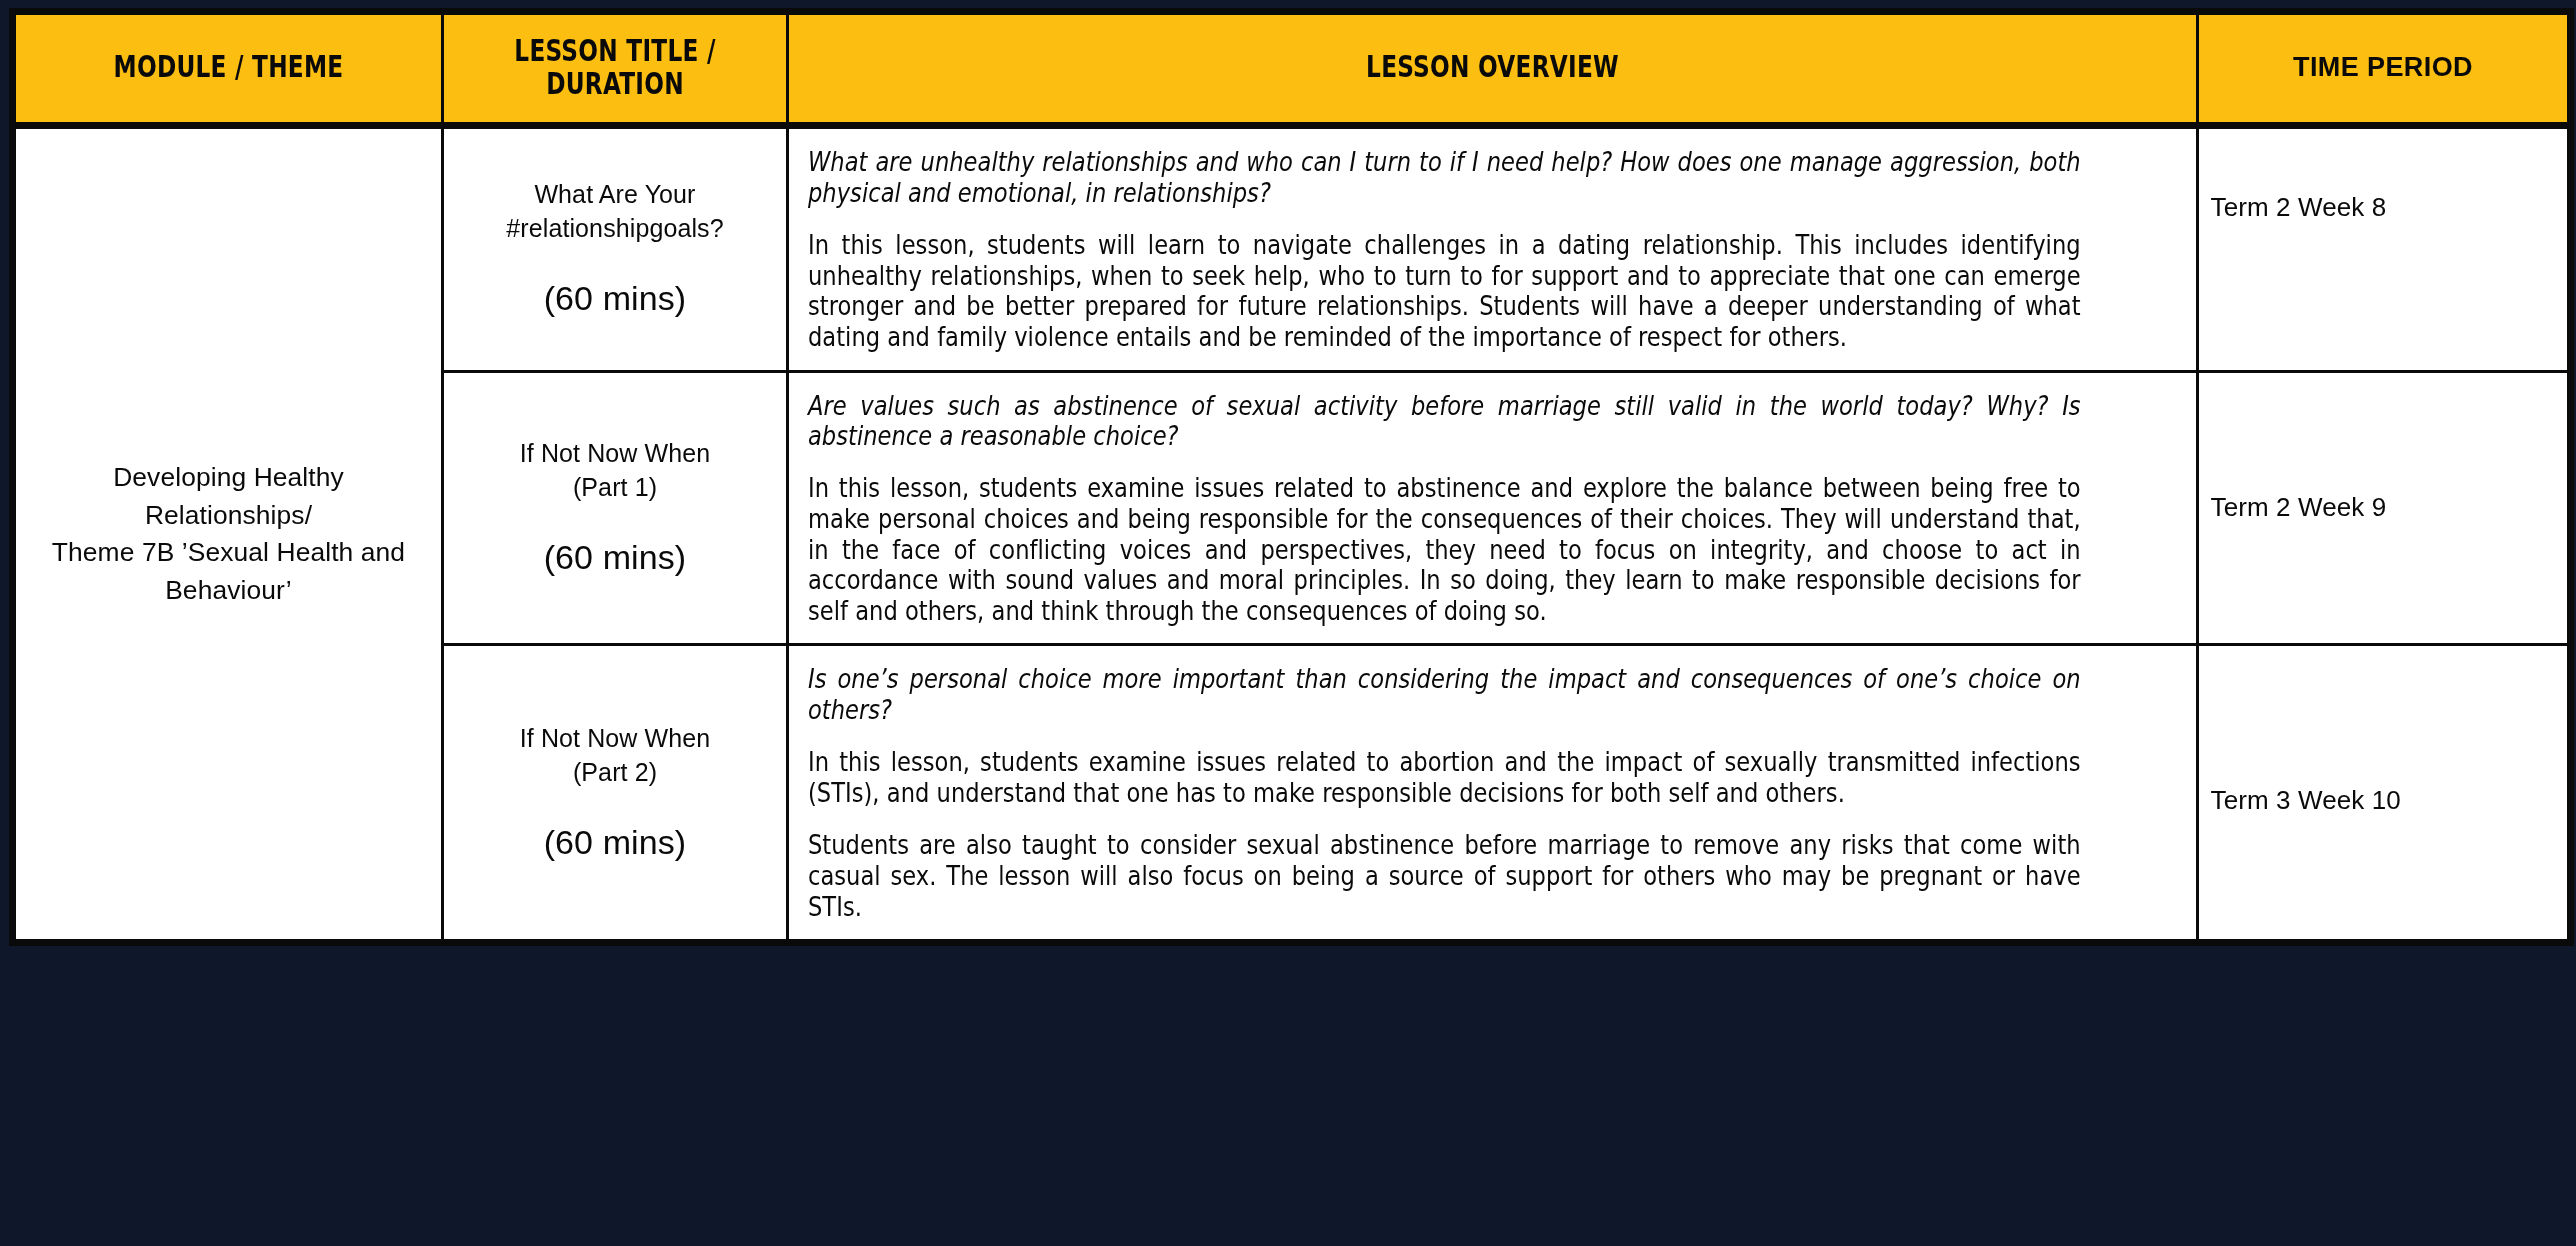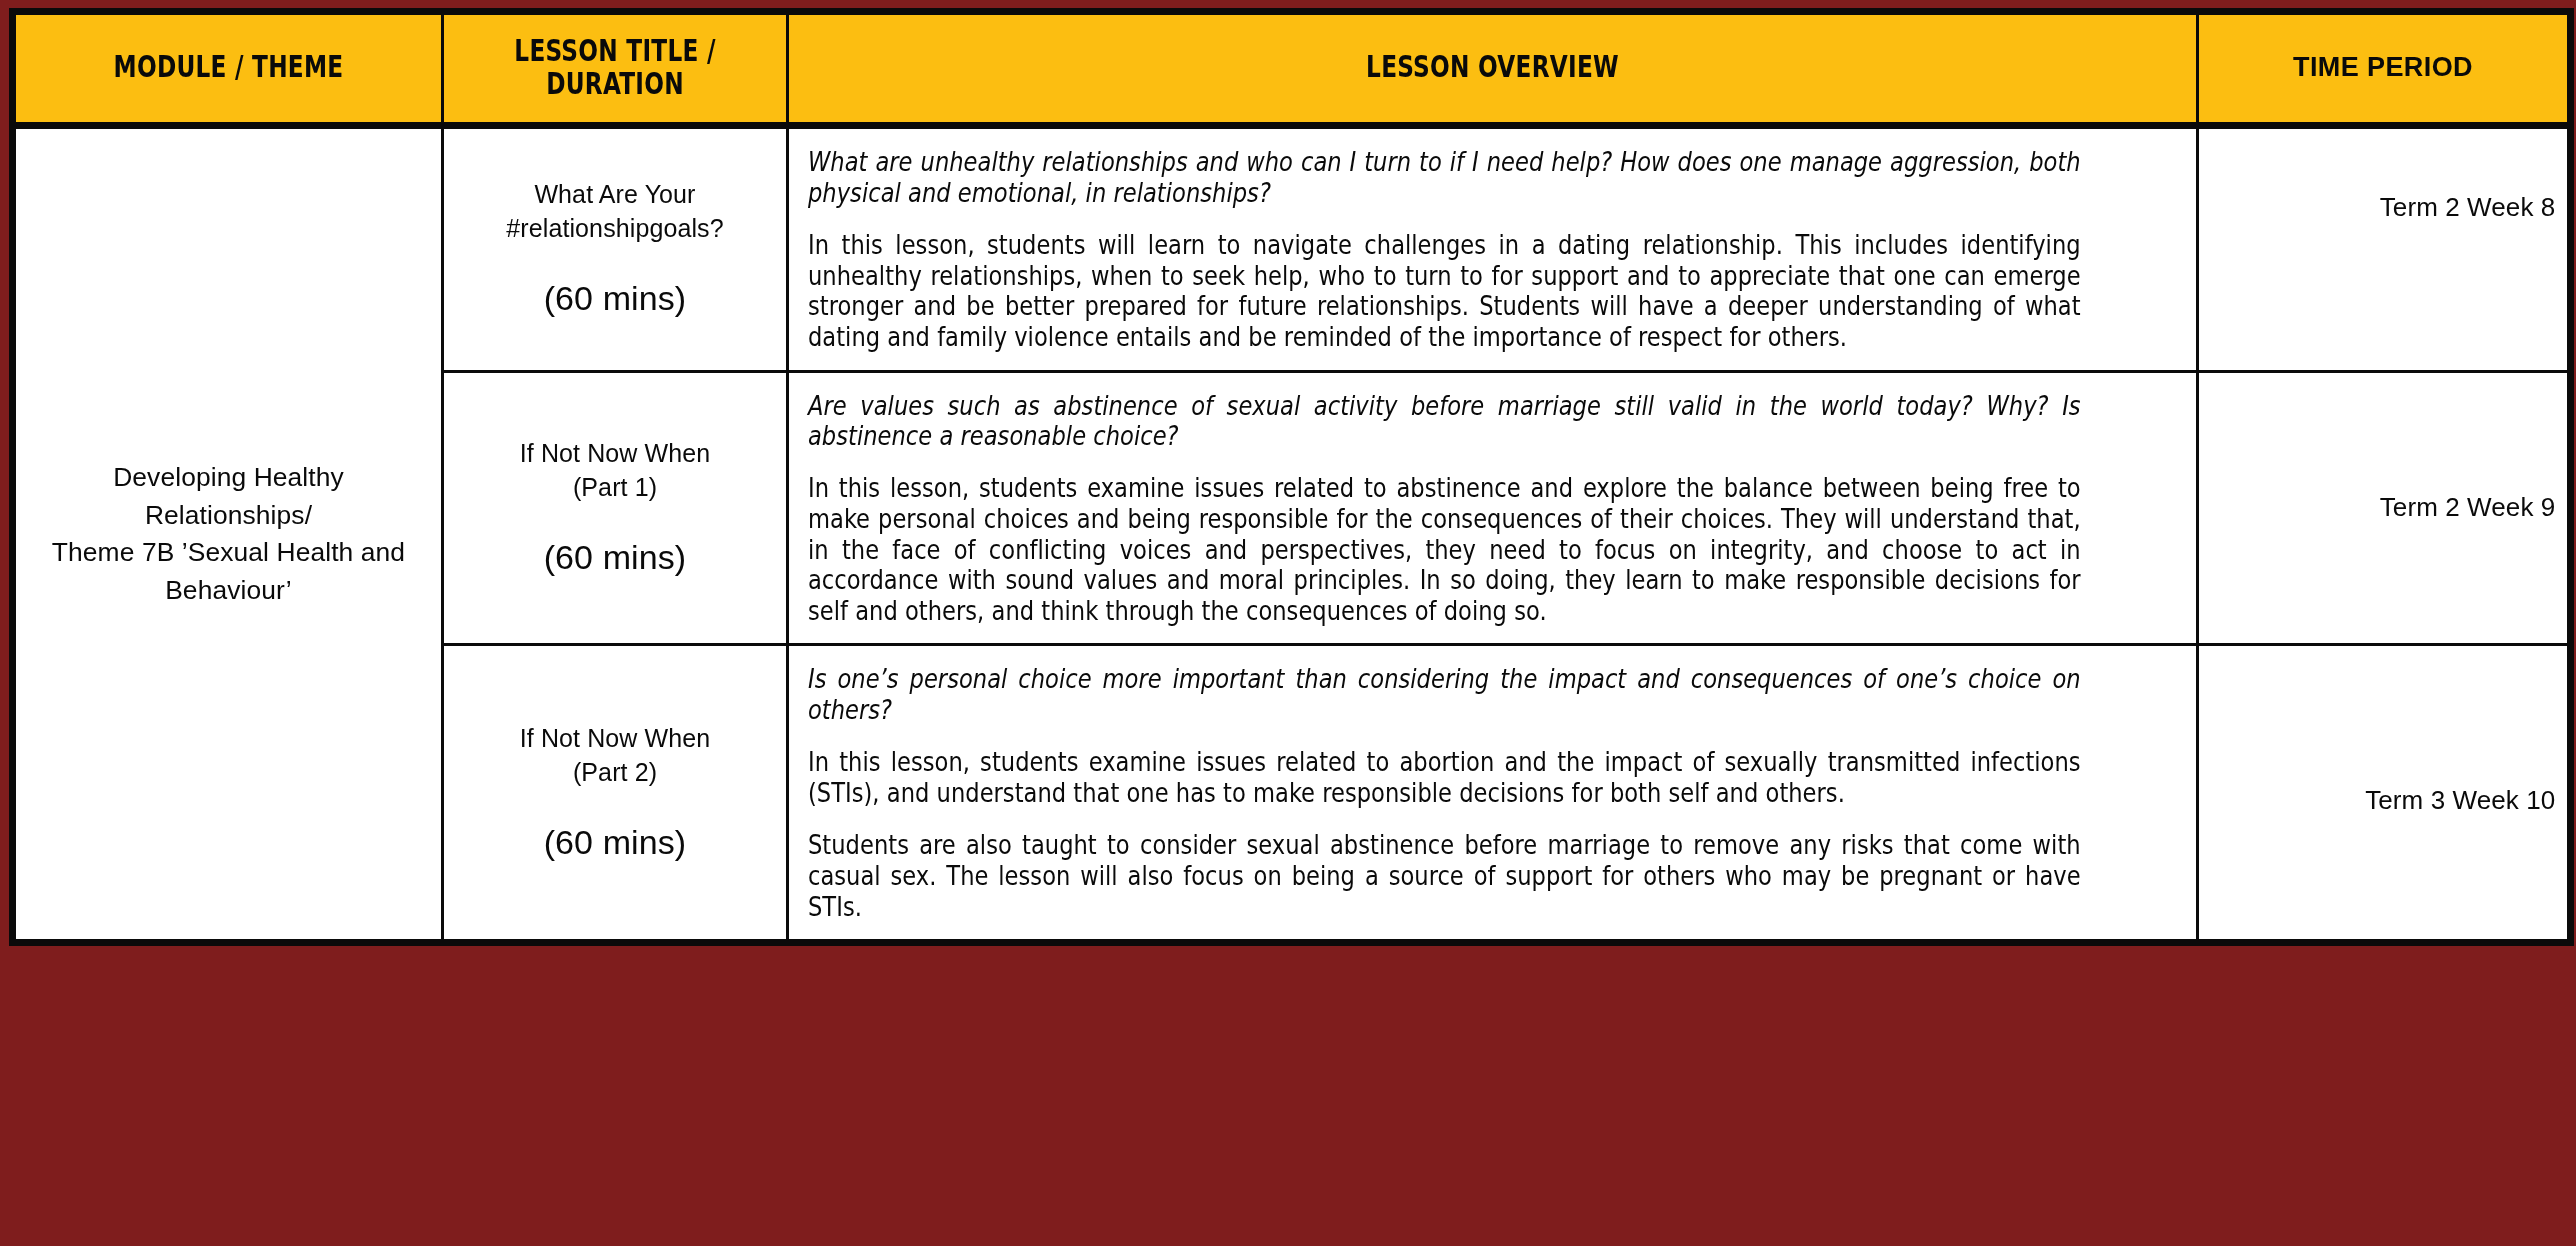--- a/index.html
+++ b/index.html
@@ -14,21 +14,21 @@
     font-family: "Liberation Sans", "DejaVu Sans", sans-serif;
     -webkit-font-smoothing: antialiased;
   }
 
   .page {
     position: relative;
     width: 2576px;
     height: 1247px;
     box-sizing: border-box;
     padding: 7.7px 9px 9px 9px;
-    background: #7f1d1d;
+    background: #0f172a;
   }
 
   table.schedule {
     width: 2558px;
     border-collapse: collapse;
     table-layout: fixed;
     background: #ffffff;
     border: 7px solid #0a0a0a;
   }
 
@@ -143,21 +143,21 @@
     text-justify: inter-word;
     letter-spacing: 0.03px;
     margin: 0 0 22px 0;
     transform: scaleX(0.93);
     transform-origin: left top;
   }
   .ov-body:last-child, .ov-question:last-child { margin-bottom: 0; }
 
   
   td.time-cell {
-    text-align: right;
+    text-align: left;
     padding: 0 11.6px;
   }
   .time-text {
     font-size: 26px;
     line-height: 1.3;
     letter-spacing: 0.1px;
     display: block;
   }
   td.time-r1 { vertical-align: top;    padding-top: 62px; }
   td.time-r2 { vertical-align: middle; }

